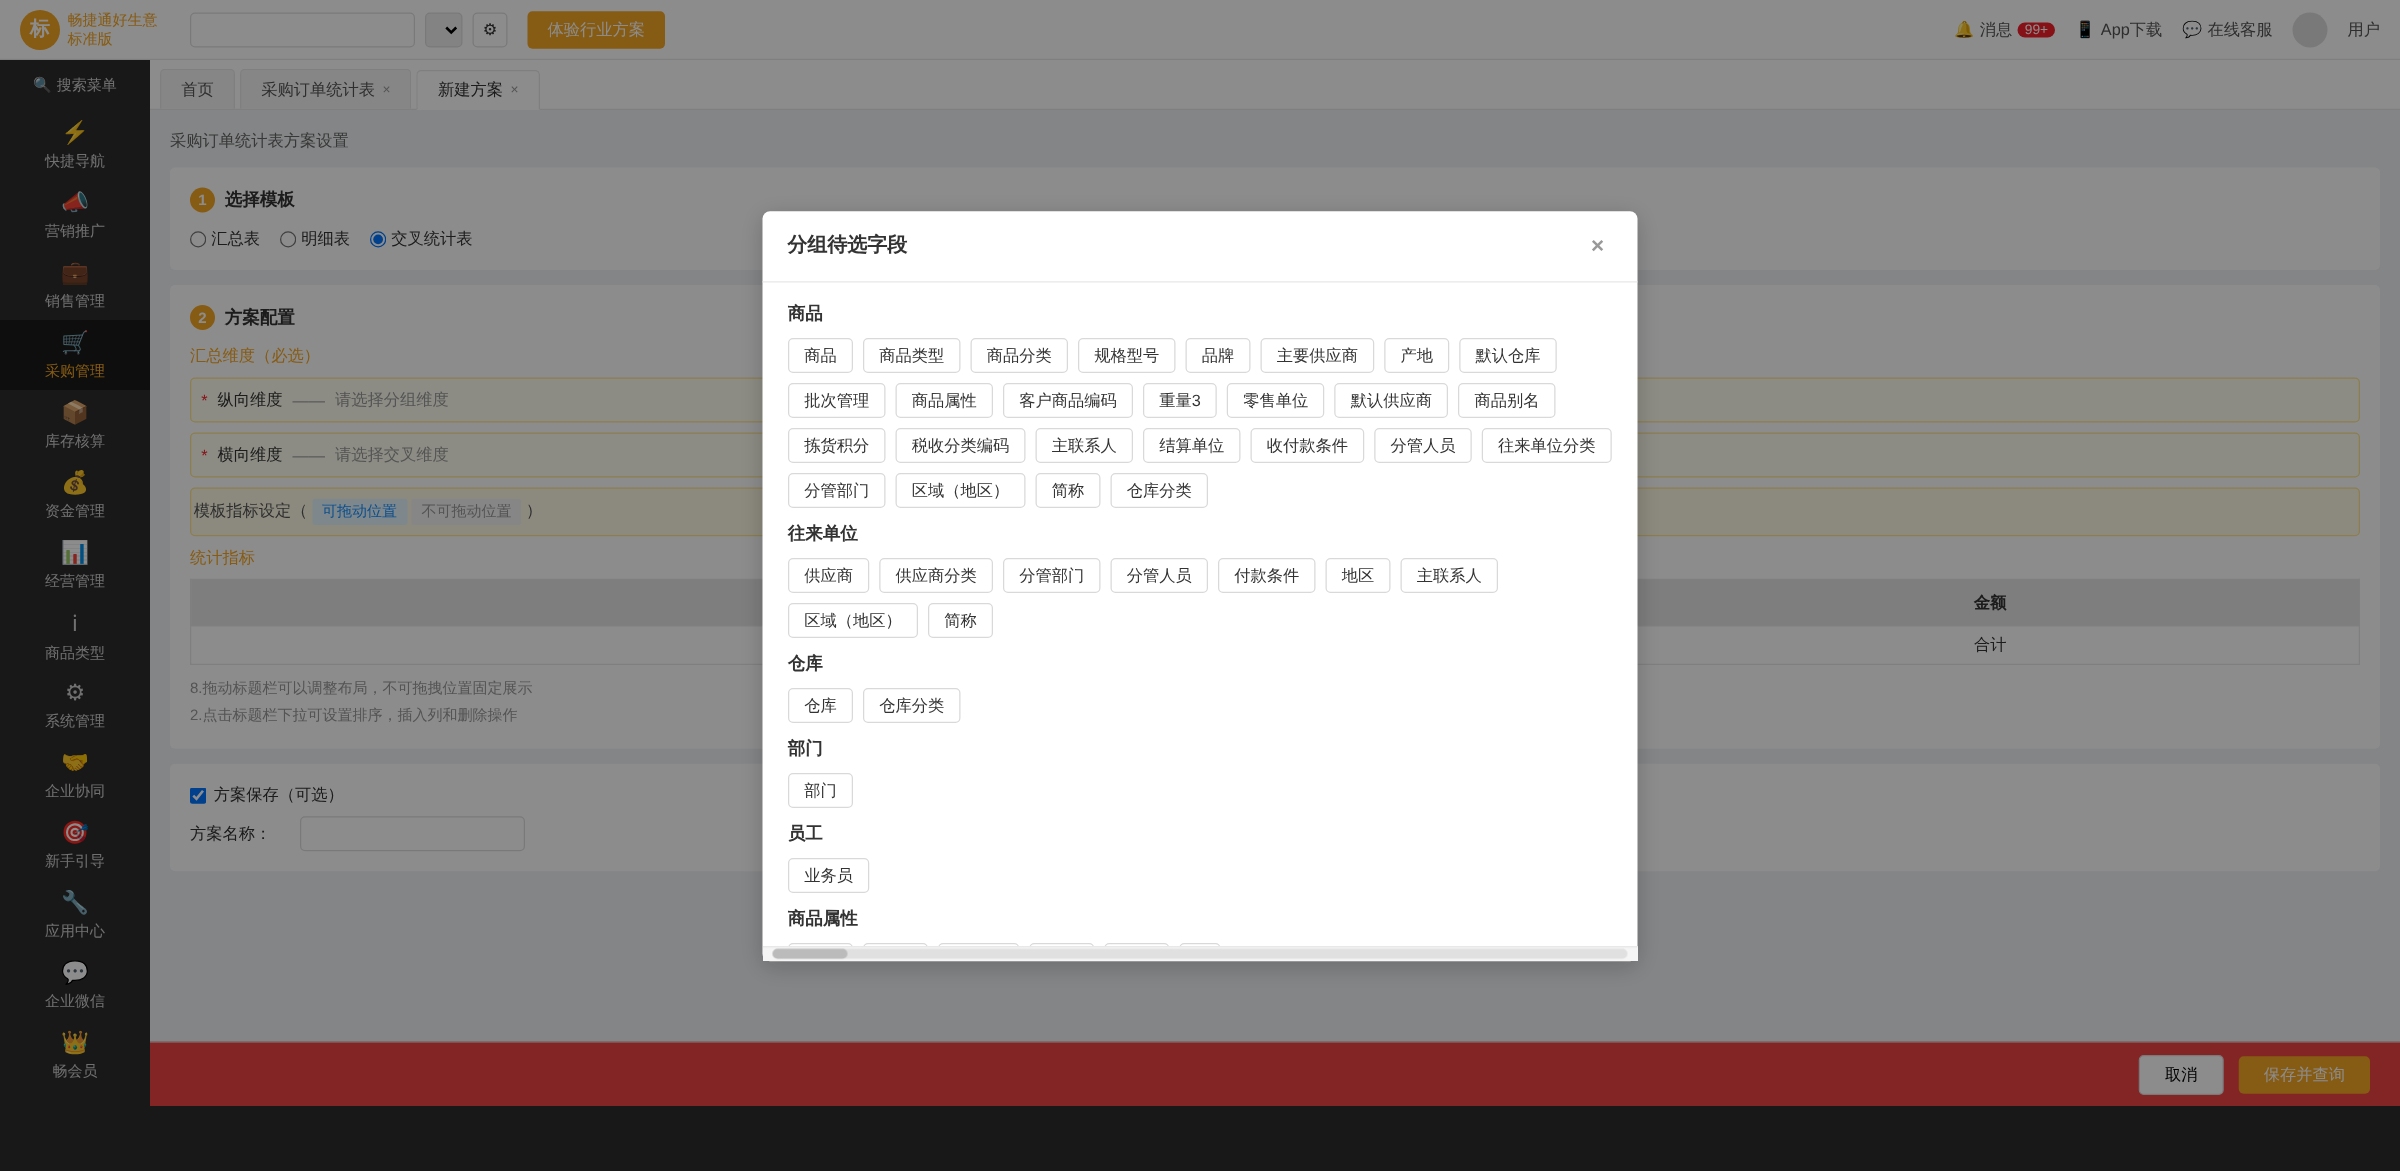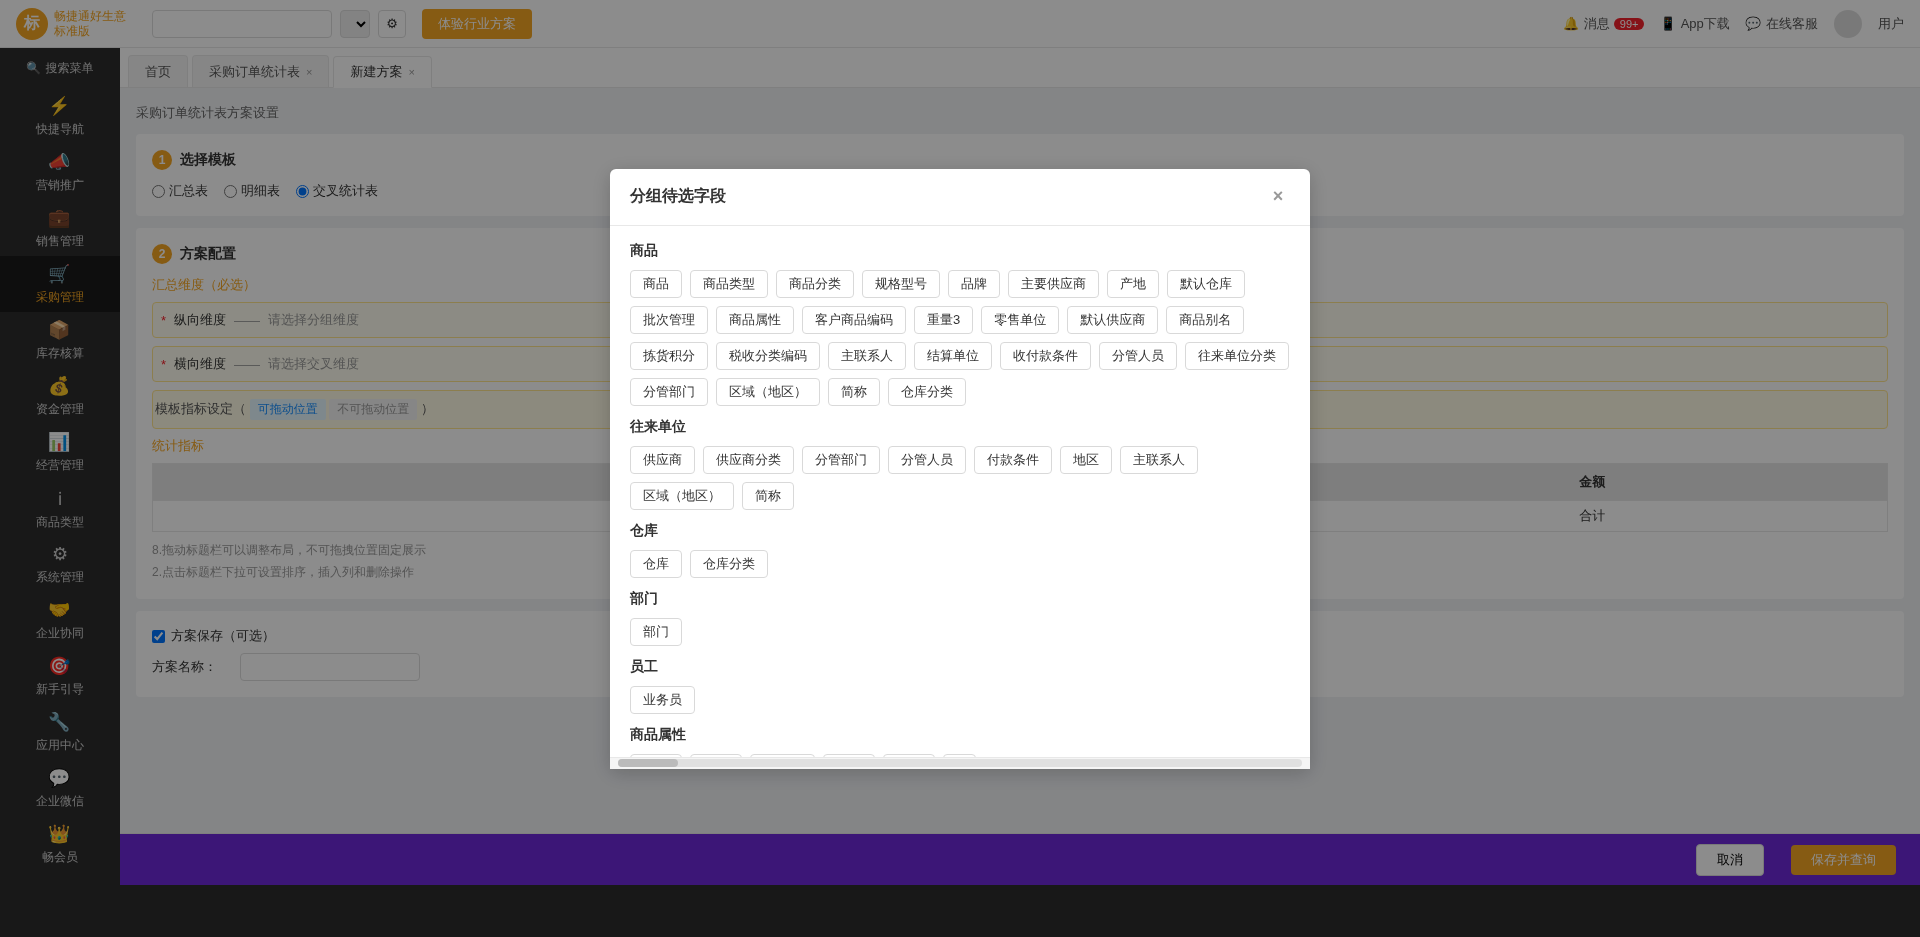--- a/index.html
+++ b/index.html
@@ -181,23 +181,23 @@
       display: flex; align-items: center; padding: 0 16px; gap: 12px;
     }
     .bottom-btn {
       width: 32px; height: 32px; background: #555; border-radius: 4px;
       display: flex; align-items: center; justify-content: center;
       cursor: pointer; color: #ccc;
     }
 
     .footer-actions {
       position: fixed; bottom: 52px; right: 0;
-      height: 52px; background: #6d28d9; border-top: 1px solid #e8e8e8;
+      height: 52px; background: #ef4444; border-top: 1px solid #e8e8e8;
       display: flex; align-items: center; justify-content: flex-end;
-      padding: 0 24px; gap: 27px;
+      padding: 0 24px; gap: 12px;
       left: 120px;
     }
     .cancel-btn {
       padding: 6px 20px; border: 1px solid #ddd; background: #fff;
       border-radius: 4px; cursor: pointer; font-size: 13px;
     }
     .save-query-btn {
       padding: 6px 20px; background: #f5a623; color: white;
       border: none; border-radius: 4px; cursor: pointer; font-size: 13px;
     }

